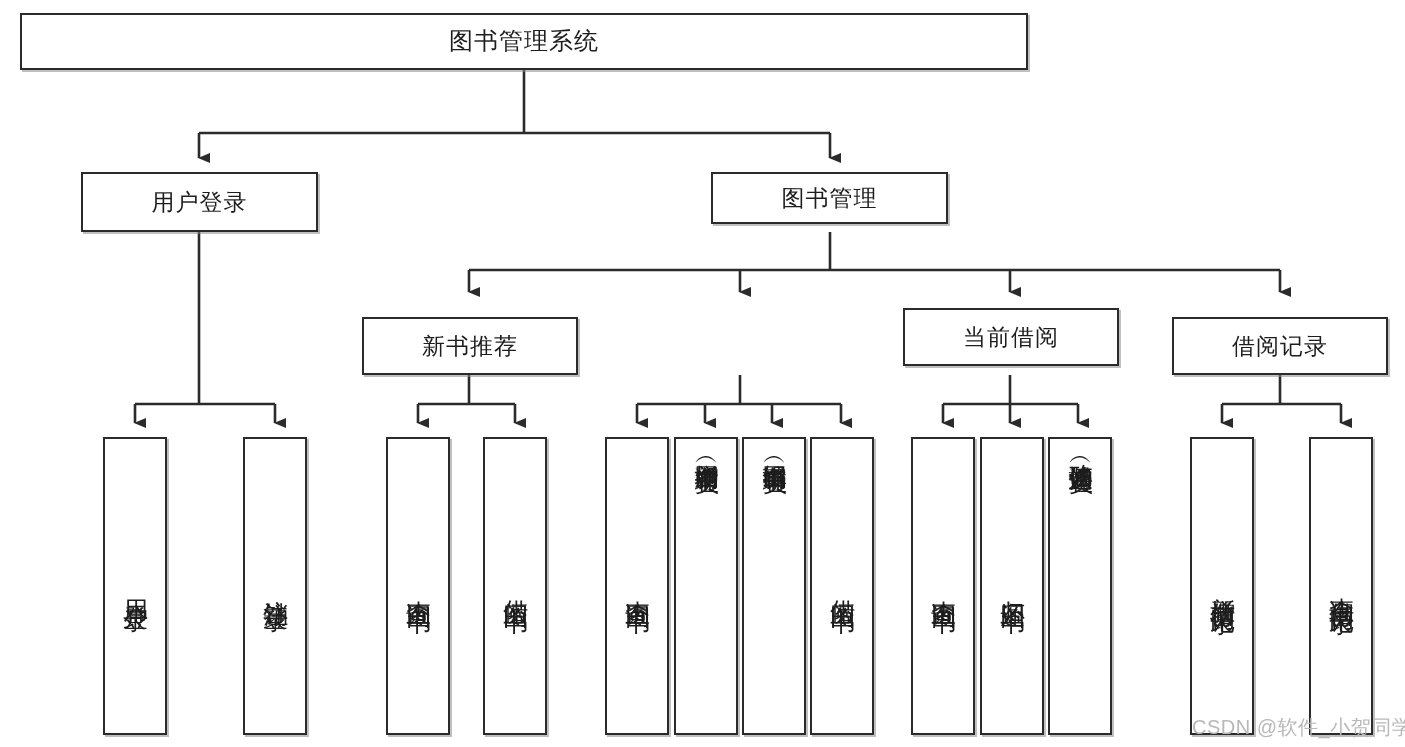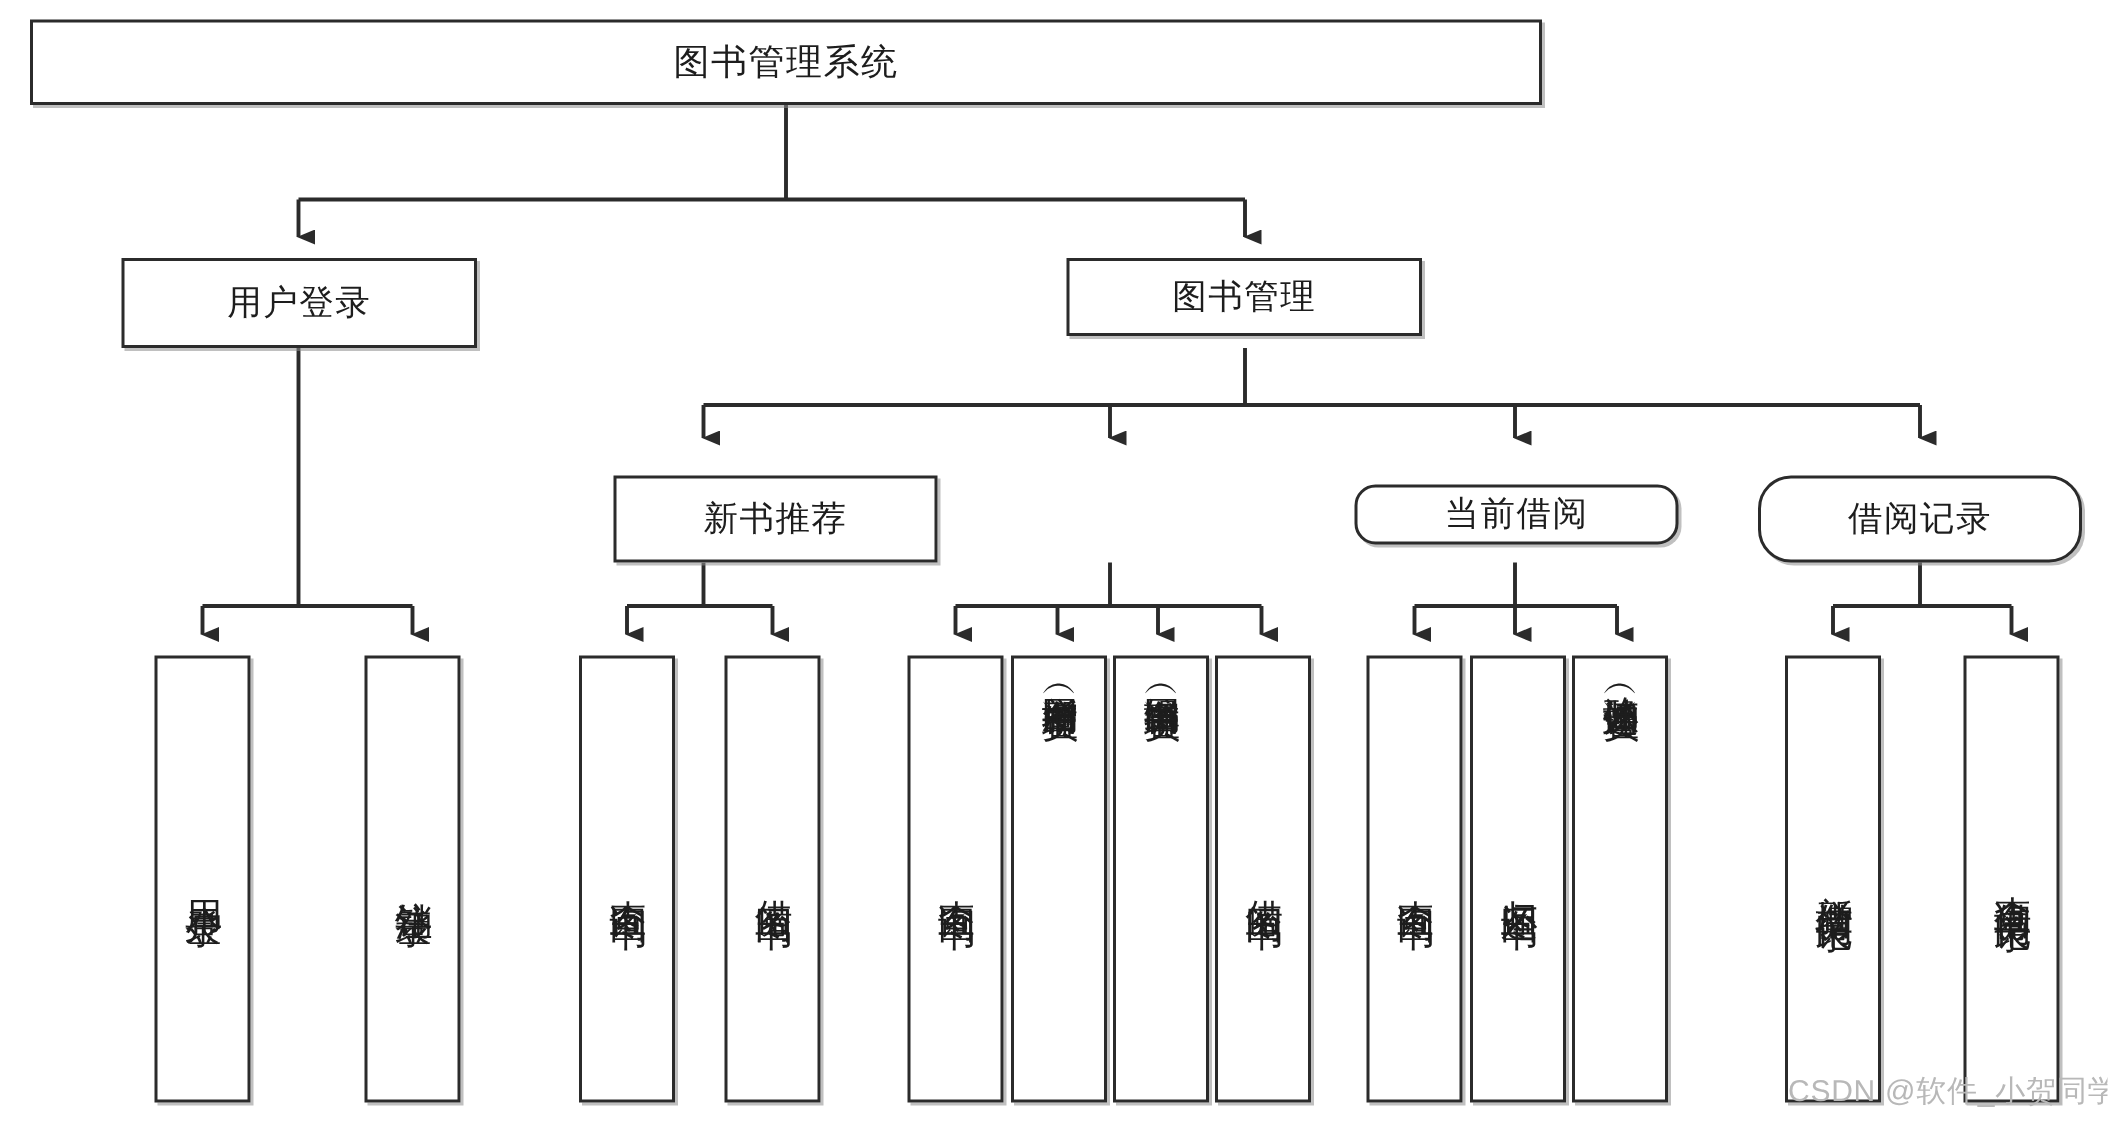--- a/index.html
+++ b/index.html
@@ -134,30 +134,30 @@
   </div>
 
   <div class="node h" style="left:81px;top:172px;width:237px;height:60px;">
     <span class="lbl">用户登录</span>
   </div>
 
   <div class="node h" style="left:711px;top:172px;width:237px;height:52px;">
     <span class="lbl">图书管理</span>
   </div>
 
-  <div class="node h" style="left:362px;top:317px;width:216px;height:58px;margin-left:47px;">
+  <div class="node h" style="left:362px;top:317px;width:216px;height:58px;">
     <span class="lbl">新书推荐</span>
   </div>
 
 
-  <div class="node h" style="left:903px;top:323px;width:216px;height:40px;border-radius:14px;">
+  <div class="node h" style="left:903px;top:308px;width:216px;height:58px;">
     <span class="lbl">当前借阅</span>
   </div>
 
-  <div class="node h" style="left:1172px;top:317px;width:216px;height:58px;border-radius:22px;">
+  <div class="node h" style="left:1172px;top:317px;width:216px;height:58px;">
     <span class="lbl">借阅记录</span>
   </div>
 
   <div class="node v mid" style="left:103px;top:437px;width:64px;height:298px;">
     <span class="lbl">用户登录</span>
   </div>
 
   <div class="node v mid" style="left:243px;top:437px;width:64px;height:298px;">
     <span class="lbl">注销登录</span>
   </div>

